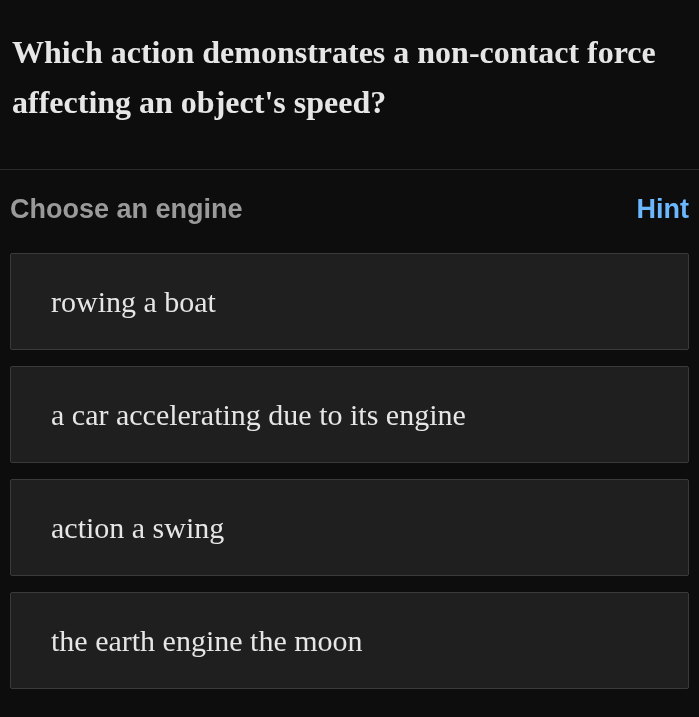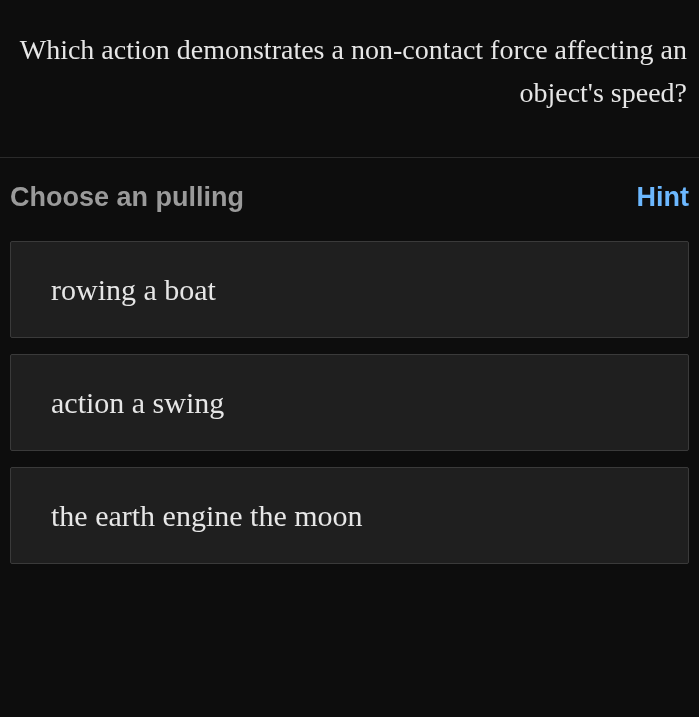--- a/index.html
+++ b/index.html
@@ -12,26 +12,25 @@
       height: 717px;
       background-color: #0d0d0d;
       font-family: Georgia, 'Times New Roman', serif;
       color: #e8e8e8;
       overflow: hidden;
     }
     .question-section {
       padding: 28px 12px 42px 12px;
     }
     .question-text {
-      font-size: 28px;
+      font-size: 32px;
       line-height: 1.55;
       color: #e6e6e6;
-      font-weight: 400;
+      font-weight: 700;
       font-family: Georgia, 'Times New Roman', serif;
-      text-align: right;
     }
     .divider {
       height: 1px;
       background-color: #2a2a2a;
       width: 100%;
     }
     .answer-section {
       padding: 24px 10px 0 10px;
     }
     .answer-header {
@@ -70,20 +69,21 @@
 <body>
 
 <div class="question-section">
   <div class="question-text">Which action demonstrates a non-contact force affecting an object's speed?</div>
 </div>
 
 <div class="divider"></div>
 
 <div class="answer-section">
   <div class="answer-header">
-    <div class="choose-label">Choose an pulling</div>
+    <div class="choose-label">Choose an engine</div>
     <div class="hint-link">Hint</div>
   </div>
 
   <div class="answer-option">rowing a boat</div>
+  <div class="answer-option">a car accelerating due to its engine</div>
   <div class="answer-option">action a swing</div>
   <div class="answer-option">the earth engine the moon</div>
 </div>
 
 </body></html>

